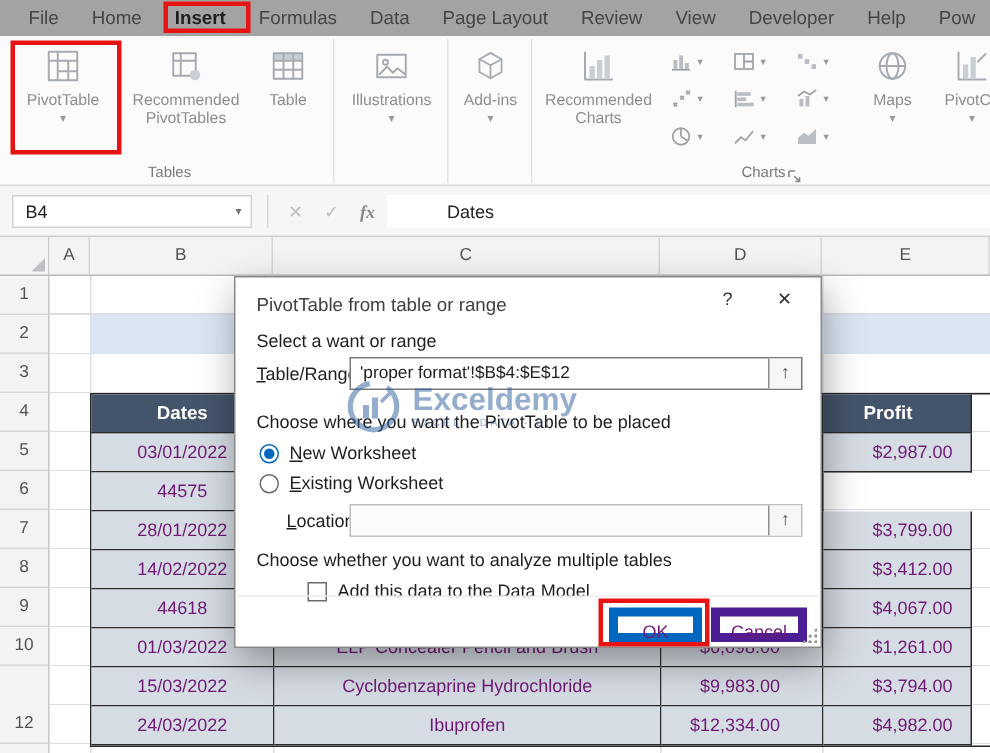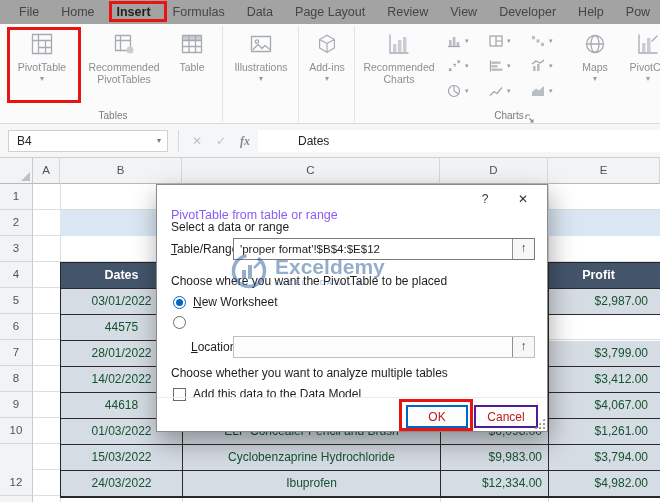--- a/index.html
+++ b/index.html
@@ -41,53 +41,53 @@
   #rowheaders{position:absolute;left:0;top:0;width:33px;height:502px;}
   #rowhdrbase{position:absolute;left:0;top:184px;width:33px;height:318px;background:#F2F3F4;border-right:1px solid #C9C9C9;box-sizing:border-box;}
   .rowhdr{position:absolute;left:0;width:33px;height:26px;background:#F2F3F4;border-right:1px solid #C9C9C9;border-bottom:1px solid #D6D6D6;
           box-sizing:border-box;font-size:11.5px;line-height:25px;text-align:center;color:#525252;}
   #cellsarea{position:absolute;left:33px;top:184px;width:627px;height:318px;background:
      repeating-linear-gradient(to bottom, transparent 0 25px, #DADDE1 25px 26px);}
   .vline{position:absolute;top:0;bottom:0;width:1px;background:#DADDE1;}
   #band2{position:absolute;left:60px;top:210px;width:600px;height:26px;background:var(--band,#DAE7F3);}
   #datatable{position:absolute;left:60px;top:262px;width:600px;height:234px;border:1px solid #262626;box-sizing:content-box;}
   .trow{position:absolute;left:0;width:600px;height:26px;display:flex;}
-  .tcell{box-sizing:border-box;border-right:1px solid #2b2b2b;border-bottom:1px solid #2b2b2b;font-size:12px;line-height:25px;color:#14532d;overflow:hidden;white-space:nowrap;}
+  .tcell{box-sizing:border-box;border-right:1px solid #2b2b2b;border-bottom:1px solid #2b2b2b;font-size:12px;line-height:25px;color:#701a75;overflow:hidden;white-space:nowrap;}
   .thead .tcell{background:var(--thbg,#44546A);color:#fff;font-weight:700;font-size:12.5px;text-align:center;}
   .trow:not(.thead) .tcell{background:var(--trbg,#D6DCE4);}
   .cb{width:122px;text-align:center;}
   .cc{width:258px;text-align:center;}
-  .cd{width:108px;text-align:right;padding-right:6px;}
-  .ce{width:112px;text-align:right;padding-right:12px;}
+  .cd{width:108px;text-align:right;padding-right:28px;}
+  .ce{width:99px;text-align:right;padding-right:12px;}
   
   #dialog{position:absolute;left:156px;top:184px;width:392px;height:248px;background:#fff;border:1px solid #8a8a8a;
           box-shadow:2px 10px 24px rgba(0,0,0,.35);z-index:10;box-sizing:border-box;font-size:12px;color:#1e1e1e;}
   #dlg-title{position:absolute;left:0;top:0;right:0;height:28px;}
-  #dlg-title .ttl{position:absolute;left:14px;top:16px;line-height:28px;font-size:12.5px;color:#8b5cf6;}
+  #dlg-title .ttl{position:absolute;left:14px;top:4px;line-height:28px;font-size:12.5px;color:#404040;}
   .dlg-sysbtn{position:absolute;top:0;width:28px;height:28px;text-align:center;line-height:28px;font-size:12px;color:#333;}
   #dlg-help{right:48px;}
   #dlg-close{right:10px;}
   .dsection{position:absolute;left:14px;right:14px;height:16px;line-height:16px;}
   .dlabel{position:absolute;height:24px;line-height:24px;}
   .mn{display:inline-block;}
   .mn::first-letter{text-decoration:underline;}
   .dinputwrap{position:absolute;left:76px;right:12px;height:24px;}
   .dinput{position:absolute;left:0;right:0;top:1px;height:22px;border:1px solid #7a7a7a;background:#fff;box-sizing:border-box;
           font-size:11.5px;line-height:20px;padding:0 26px 0 6px;white-space:nowrap;overflow:hidden;}
   .dinput.disabled{border-color:#BFBFBF;background:#FCFCFC;}
   .rangebtn{position:absolute;right:1px;top:2px;width:21px;height:20px;border-left:1px solid #8f8f8f;background:#F7F7F7;
             text-align:center;line-height:19px;font-size:12px;color:#444;}
   .dradio-row{position:absolute;left:16px;height:18px;display:flex;align-items:center;gap:7px;}
   .radio{width:13px;height:13px;border-radius:50%;border:1px solid #6a6a6a;box-sizing:border-box;position:relative;background:#fff;}
   .radio.checked{border:1px solid #0067C0;}
   .radio.checked::after{content:"";position:absolute;left:2px;top:2px;width:7px;height:7px;border-radius:50%;background:#0067C0;}
   .checkbox{width:13px;height:13px;border:1px solid #6a6a6a;box-sizing:border-box;background:#fff;}
   #dlg-sep{position:absolute;left:0;right:0;top:212px;height:1px;background:#ECECEC;}
-  .dbtn{position:absolute;top:220px;height:23px;background:#FDFDFD;border:2px solid #4c1d95;box-sizing:border-box;
-        text-align:center;line-height:21px;font-size:12px;color:#b91c1c;}
+  .dbtn{position:absolute;top:220px;height:23px;background:#FDFDFD;border:6px solid #4c1d95;box-sizing:border-box;
+        text-align:center;line-height:21px;font-size:12px;color:#701a75;}
   #okbtn{left:249px;width:62px;border-color:#0067C0;}
   #cancelbtn{left:317px;width:64px;}
   #grip{position:absolute;right:2px;bottom:2px;width:11px;height:11px;
         background-image:radial-gradient(#9a9a9a 1px, transparent 1.2px);background-size:4px 4px;
         clip-path:polygon(100% 0, 100% 100%, 0 100%);}
   
   #watermark{position:absolute;left:230px;top:252px;display:flex;align-items:center;gap:7px;opacity:.5;z-index:30;pointer-events:none;}
   .wm-brand{font-size:21px;font-weight:700;color:#2B5E9C;line-height:23px;}
   .wm-tag{font-size:7px;letter-spacing:2px;color:#2B5E9C;line-height:9px;}
   
@@ -393,47 +393,48 @@
     <div class="rowhdr" style="top: 470px;">12</div>
   </div>
 
 <div id="dialog">
   <div id="dlg-title">
     <span class="ttl">PivotTable from table or range</span>
     <span class="dlg-sysbtn" id="dlg-help">?</span>
     <span class="dlg-sysbtn" id="dlg-close">✕</span>
   </div>
 
-  <div class="dsection" style="top:34px;">Select a data or range</div>
+  <div class="dsection" style="top:34px;">Select a want or range</div>
 
   <div class="dlabel mn" style="left:14px;top:52px;">Table/Range:</div>
   <div class="dinputwrap" style="top:52px;">
     <div class="dinput">'proper format'!$B$4:$E$12</div>
     <div class="rangebtn">↑</div>
   </div>
 
   <div class="dsection" style="top:88px;">Choose where you want the PivotTable to be placed</div>
 
   <div class="dradio-row" style="top:108px;">
     <span class="radio checked"></span>
     <span class="mn">New Worksheet</span>
   </div>
   <div class="dradio-row" style="top:128px;">
     <span class="radio"></span>
+    <span class="mn">Existing Worksheet</span>
   </div>
 
   <div class="dlabel mn" style="left:34px;top:150px;">Location:</div>
   <div class="dinputwrap" style="top:150px;">
     <div class="dinput disabled"></div>
     <div class="rangebtn">↑</div>
   </div>
 
   <div class="dsection" style="top:180px;">Choose whether you want to analyze multiple tables</div>
 
-  <div class="dradio-row" style="top:200px;">
+  <div class="dradio-row" style="top:200px;margin-left:32px;">
     <span class="checkbox"></span>
     <span>Add this data to the Data Model</span>
   </div>
 
   <div id="dlg-sep"></div>
   <div class="dbtn" id="okbtn">OK</div>
   <div class="dbtn" id="cancelbtn">Cancel</div>
   <div id="grip"></div>
 </div>
 

